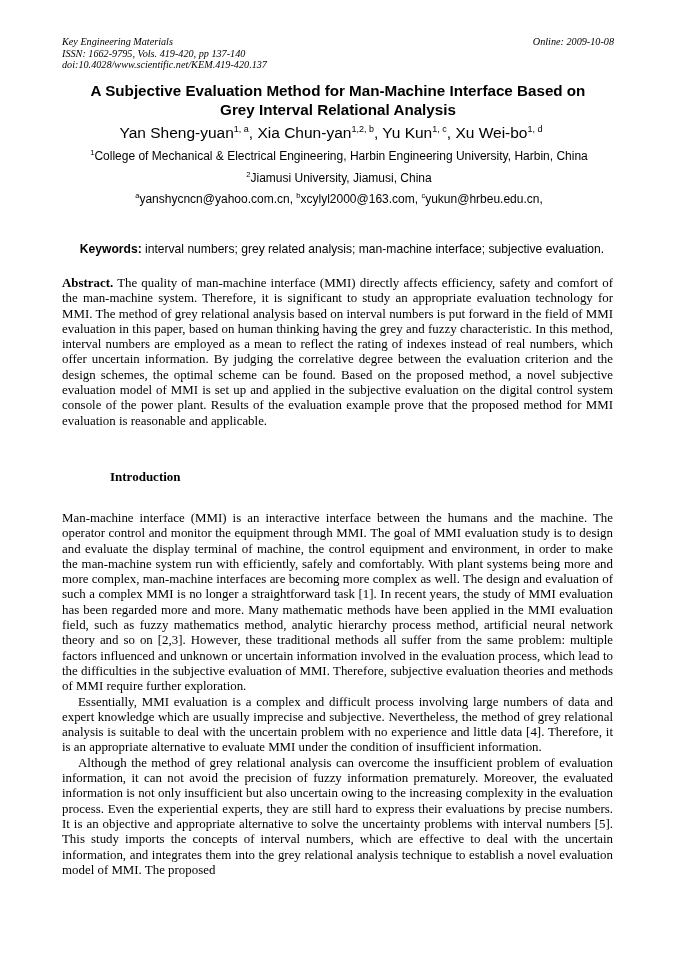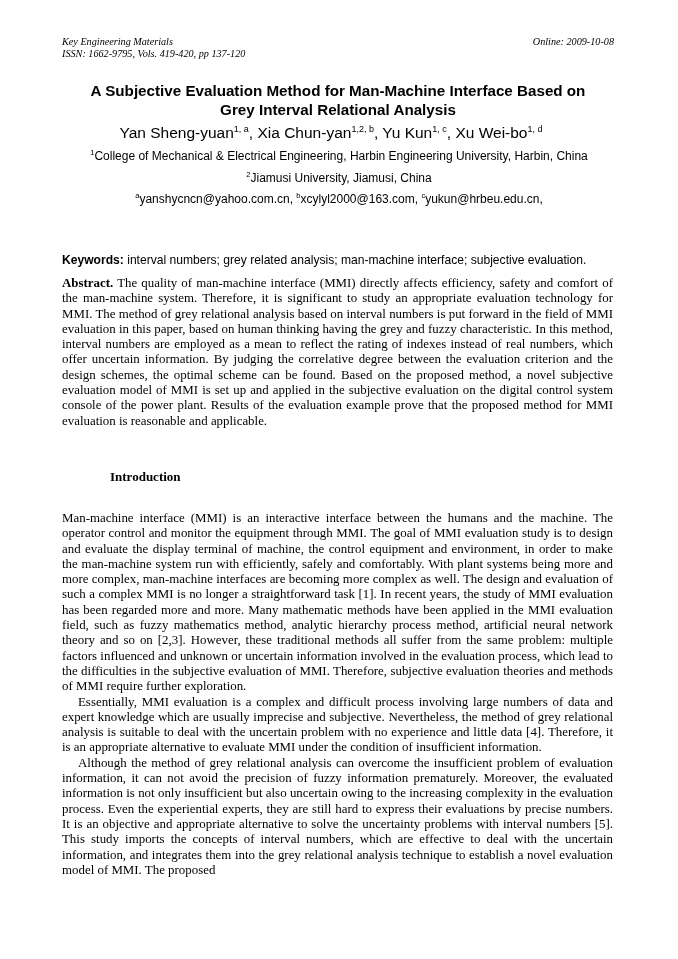--- a/index.html
+++ b/index.html
@@ -25,22 +25,22 @@
   .authors sup { font-size: 9px; vertical-align: 6px; line-height: 0; }
   .affil {
     position: absolute; left: 40px; width: 598px; text-align: center;
     font-family: "Liberation Sans", sans-serif; font-size: 12px; line-height: 15px;
   }
   .affil sup { font-size: 7.5px; vertical-align: 5px; line-height: 0; }
   .aff1 { top: 149px; }
   .aff2 { top: 171px; }
   .emails { top: 192px; line-height: 14px; }
   .keywords {
-    position: absolute; left: 62px; top: 253px; width: 560px;
-    font-family: "Liberation Sans", sans-serif; font-size: 12.1px; line-height: 15px;
+    position: absolute; left: 62px; top: 242px; width: 560px;
+    font-family: "Liberation Sans", sans-serif; font-size: 12.1px; line-height: 15px; text-align: center;
   }
   .keywords b { font-weight: bold; }
   .body-text {
     position: absolute; left: 62px; width: 551px;
     font-family: "Liberation Serif", serif; font-size: 12.9px; line-height: 15.3px;
     text-align: justify;
   }
   .abstract { top: 276px; }
   .abstract b { font-weight: bold; }
   .intro-heading {
@@ -49,21 +49,22 @@
   }
   .intro { top: 511px; }
   .intro p { margin: 0; }
   .intro p.indent { text-indent: 16px; }
 </style>
 </head>
 <body>
 
 <div class="header">
   <div>Key Engineering Materials</div>
-  <div>ISSN: 1662-9795, Vols. 419-420, pp 137-120</div>
+  <div>ISSN: 1662-9795, Vols. 419-420, pp 137-140</div>
+  <div>doi:10.4028/www.scientific.net/KEM.419-420.137</div>
   <div class="online">Online: 2009-10-08</div>
 </div>
 
 <div class="title">
   <div>A Subjective Evaluation Method for Man-Machine Interface Based on</div>
   <div>Grey Interval Relational Analysis</div>
 </div>
 
 <div class="authors">
   <span><span>Yan Sheng-yuan</span><sup>1, a</sup><span>, </span></span><span><span>Xia Chun-yan</span><sup>1,2, b</sup><span>, </span></span><span><span>Yu Kun</span><sup>1, c</sup><span>, </span></span><span><span>Xu Wei-bo</span><sup>1, d</sup><span></span></span>

